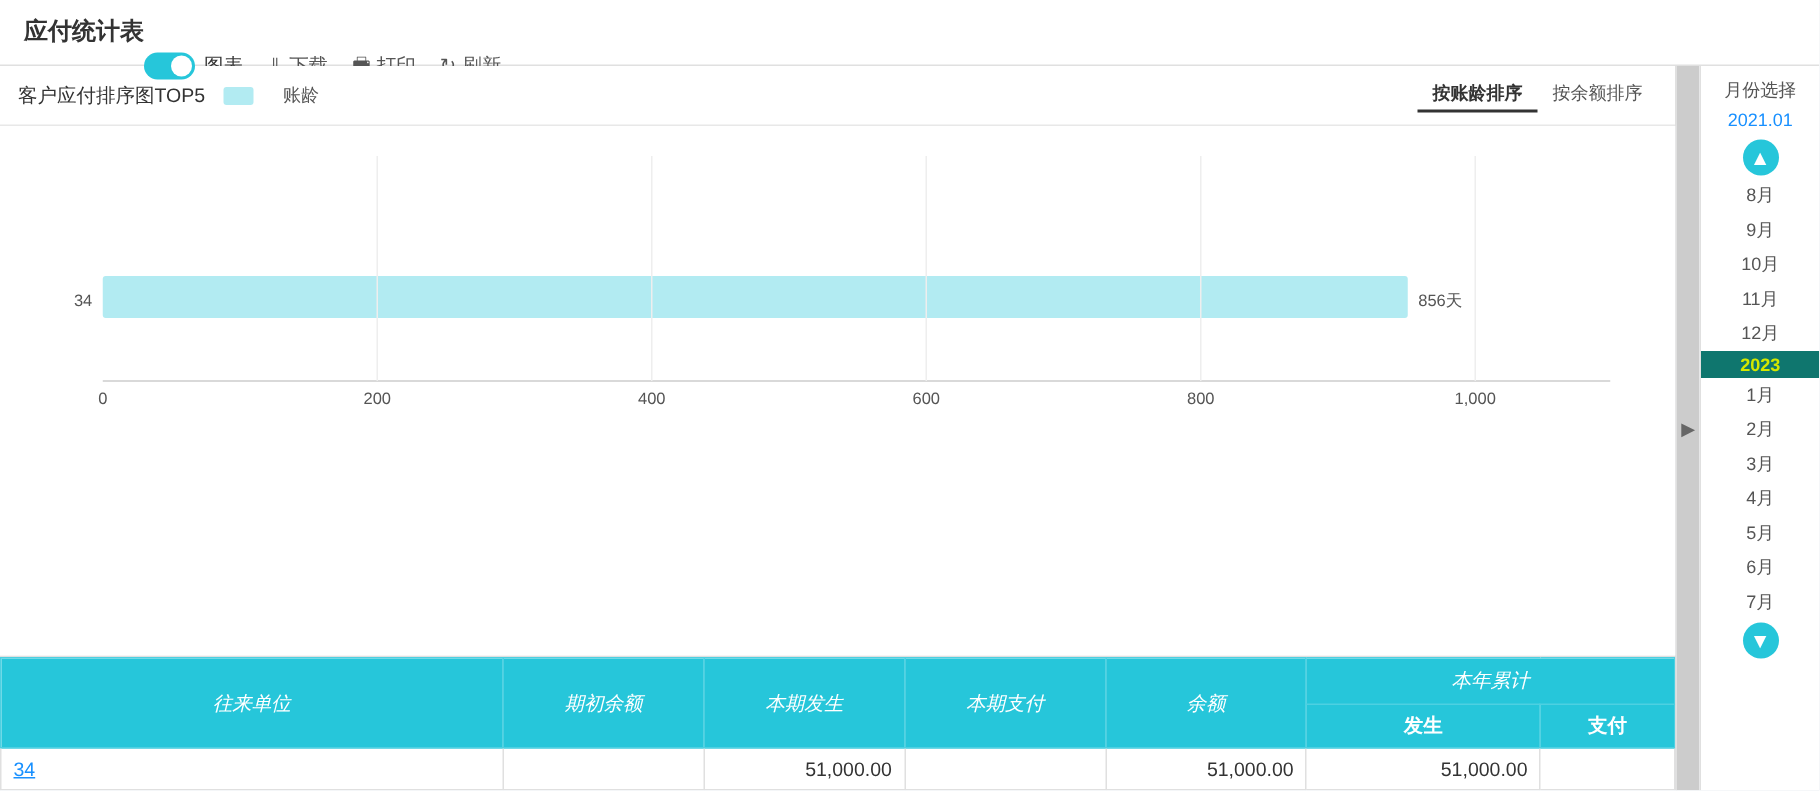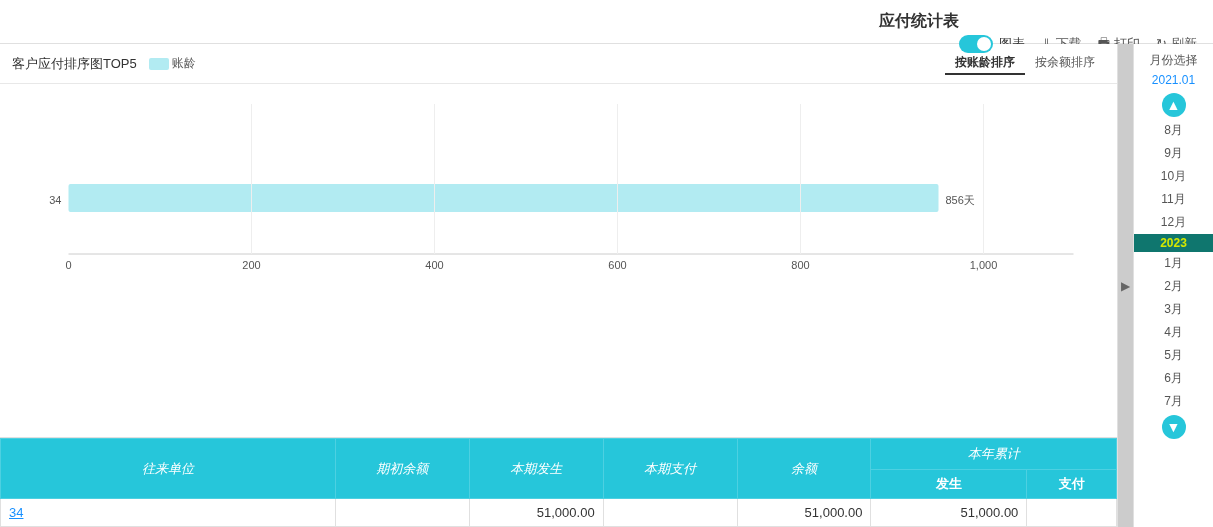--- a/index.html
+++ b/index.html
@@ -1,38 +1,38 @@
 <!DOCTYPE html>
 <html><head>
   <meta charset="utf-8">
   <style>
     * { box-sizing: border-box; margin: 0; padding: 0; }
     body { font-family: 'Microsoft YaHei', Arial, sans-serif; font-size: 13px; background: #f0f2f5; color: #333; }
 
     .page-container { width: 1213px; height: 527px; display: flex; flex-direction: column; overflow: hidden; background: #f0f2f5; }
 
     
-    .header { display: flex; align-items: center; justify-content: flex-end; padding: 8px 16px; background: #fff; border-bottom: 1px solid #e0e0e0; height: 44px; }
+    .header { display: flex; align-items: center; justify-content: flex-start; padding: 8px 16px; background: #fff; border-bottom: 1px solid #e0e0e0; height: 44px; }
     .header-title { font-size: 16px; font-weight: bold; color: #333; }
     .header-actions { display: flex; align-items: center; gap: 16px; margin-top: 44px; }
     .toggle-wrapper { display: flex; align-items: center; gap: 6px; }
     .toggle { width: 34px; height: 18px; background: #26c6da; border-radius: 9px; position: relative; cursor: pointer; }
     .toggle::after { content: ''; position: absolute; width: 14px; height: 14px; background: #fff; border-radius: 50%; top: 2px; right: 2px; }
     .action-btn { display: flex; align-items: center; gap: 4px; color: #555; cursor: pointer; font-size: 13px; }
 
     
     .main-content { display: flex; flex: 1; overflow: hidden; }
 
     
     .chart-section { flex: 1; display: flex; flex-direction: column; overflow: hidden; }
 
     
     .chart-header { display: flex; align-items: center; justify-content: space-between; padding: 8px 12px; background: #fff; border-bottom: 1px solid #e8e8e8; }
     .chart-legend { display: flex; align-items: center; gap: 12px; }
-    .legend-item { display: flex; align-items: center; gap: 3px; font-size: 12px; color: #555; }
+    .legend-item { display: flex; align-items: center; gap: 20px; font-size: 12px; color: #555; }
     .legend-color { width: 20px; height: 12px; background: #b2ebf2; border-radius: 2px; }
     .chart-sort-btns { display: flex; gap: 0; }
     .sort-btn { padding: 2px 10px; font-size: 12px; cursor: pointer; color: #555; border-bottom: 2px solid transparent; }
     .sort-btn.active { border-bottom: 2px solid #333; color: #333; font-weight: bold; }
 
     
     .chart-area { flex: 1; background: #fff; padding: 10px 12px; position: relative; overflow: hidden; }
 
     
     .table-section { background: #fff; border-top: 1px solid #e0e0e0; }

